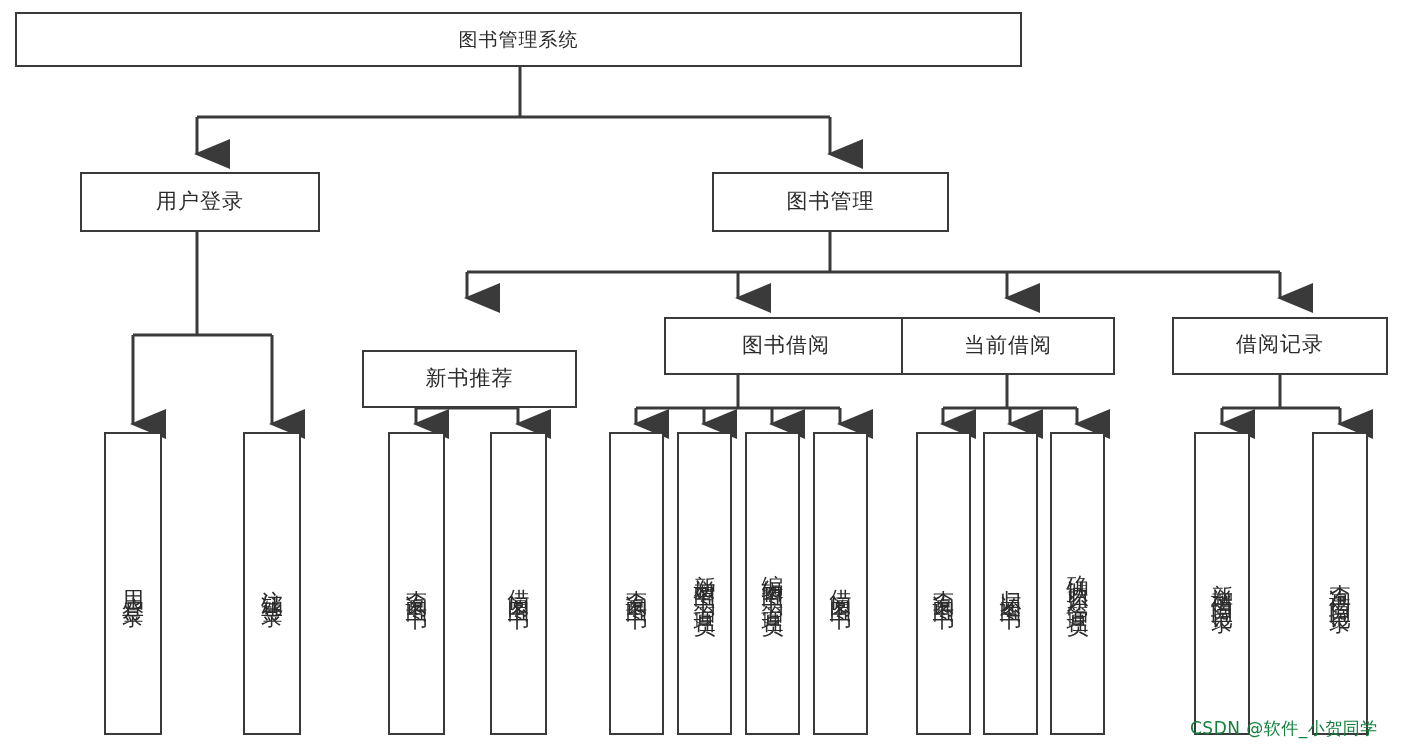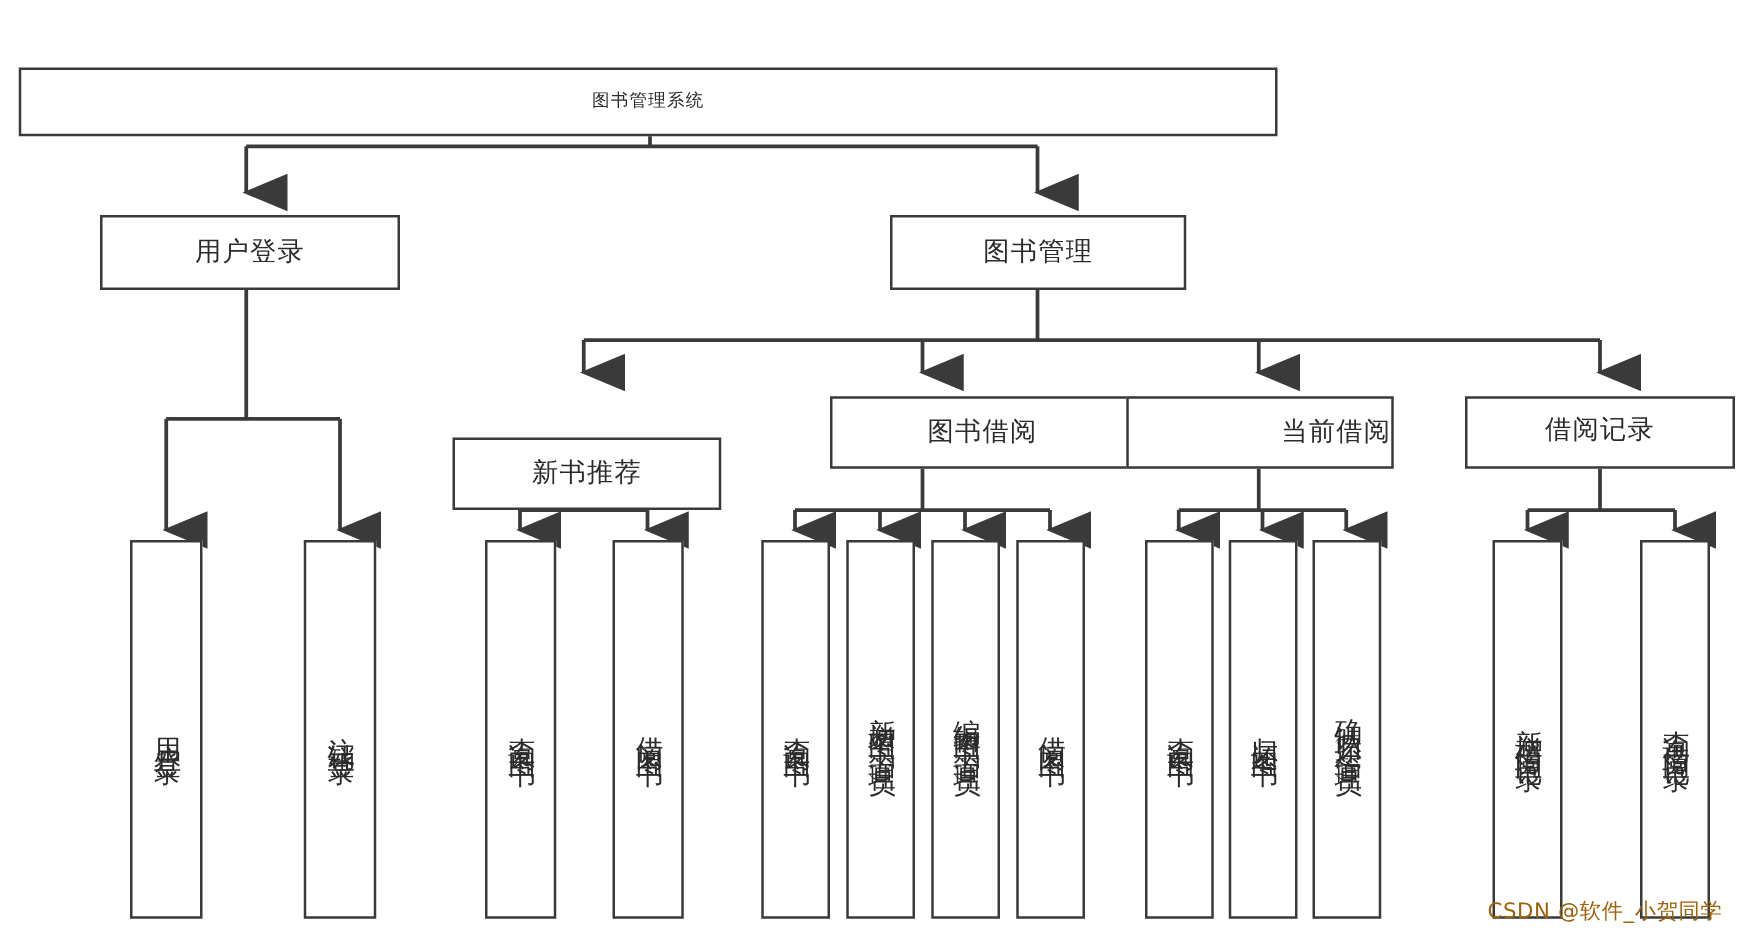--- a/index.html
+++ b/index.html
@@ -32,40 +32,39 @@
     align-items: center;
     justify-content: center;
     color: #2b2b2b;
   }
   .node.h-node {
     font-size: 21px;
     letter-spacing: 1px;
     line-height: 1.1;
   }
   .node.root {
-    font-size: 14px;
-    margin-top: 42px;
+    font-size: 19px;
   }
   .node.v-node {
     writing-mode: vertical-rl;
     text-orientation: upright;
     font-size: 22px;
     letter-spacing: 6px;
     line-height: 1;
     padding: 6px 0;
     text-align: center;
   }
   .node.v-node .vtext {
     writing-mode: vertical-rl;
     text-orientation: upright;
     display: block;
   }
   .watermark {
     position: absolute;
-    color: #a16207;
+    color: #15803d;
     font-size: 17px;
     letter-spacing: 0.5px;
     white-space: nowrap;
     font-family: "DejaVu Sans", "Liberation Sans", sans-serif;
   }
 </style>
 </head>
 <body>
 
 <div id="canvas">
@@ -131,21 +130,21 @@
   <div class="node h-node" style="left:712px; top:172px; width:237px; height:60px;text-align:right;">
     <span>图书管理</span>
   </div>
 
   <div class="node h-node" style="left:362px; top:317px; width:215px; height:58px;margin-top:33px;">
     <span>新书推荐</span>
   </div>
   <div class="node h-node" style="left:664px; top:317px; width:244px; height:58px;">
     <span>图书借阅</span>
   </div>
-  <div class="node h-node" style="left:901px; top:317px; width:214px; height:58px;justify-content:flex-end;">
+  <div class="node h-node" style="left:901px; top:317px; width:214px; height:58px;">
     <span>当前借阅</span>
   </div>
   <div class="node h-node" style="left:1172px; top:317px; width:216px; height:58px;font-family:Liberation Mono, monospace;">
     <span>借阅记录</span>
   </div>
 
   <div class="node v-node" style="left:104px; top:432px; width:58px; height:303px;">
     <span class="vtext">用户登录</span>
   </div>
   <div class="node v-node" style="left:243px; top:432px; width:58px; height:303px;">

